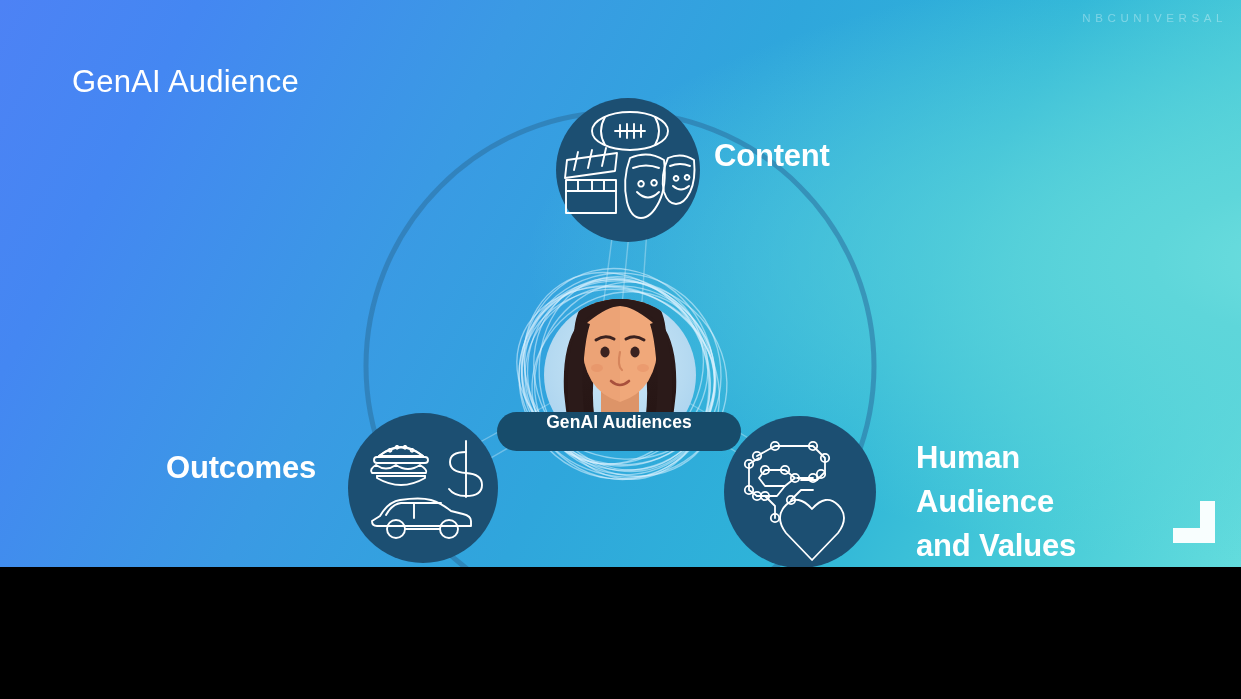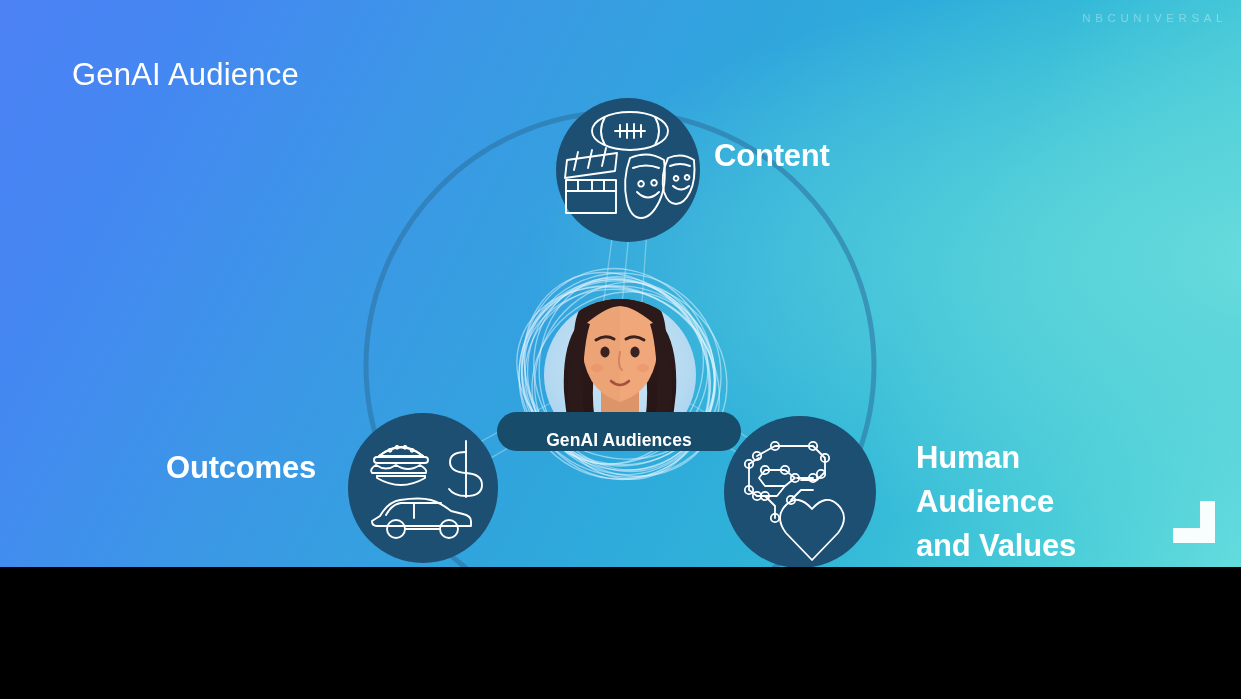--- a/index.html
+++ b/index.html
@@ -36,21 +36,21 @@
     right: 22px;
     bottom: 22px;
     width: 46px;
     height: 46px;
   }
 
   
   #slide-title {
     position: absolute;
     left: 72px;
-    top: 57px;
+    top: 64px;
     font-size: 31px;
     font-weight: 400;
     color: #ffffff;
     letter-spacing: 0.2px;
     white-space: nowrap;
   }
 
   
   #diagram {
     position: absolute;
@@ -95,21 +95,21 @@
   
   #center-pill {
     position: absolute;
     left: 497px;
     top: 412px;
     width: 244px;
     height: 39px;
     border-radius: 20px;
     background: #174c6b;
     display: flex;
-    align-items: flex-end;
+    align-items: flex-start;
     justify-content: center;
   }
   #center-pill-label {
     color: #ffffff;
     font-size: 17.5px;
     font-weight: bold;
     letter-spacing: 0.1px;
   }
 </style>
 </head>

